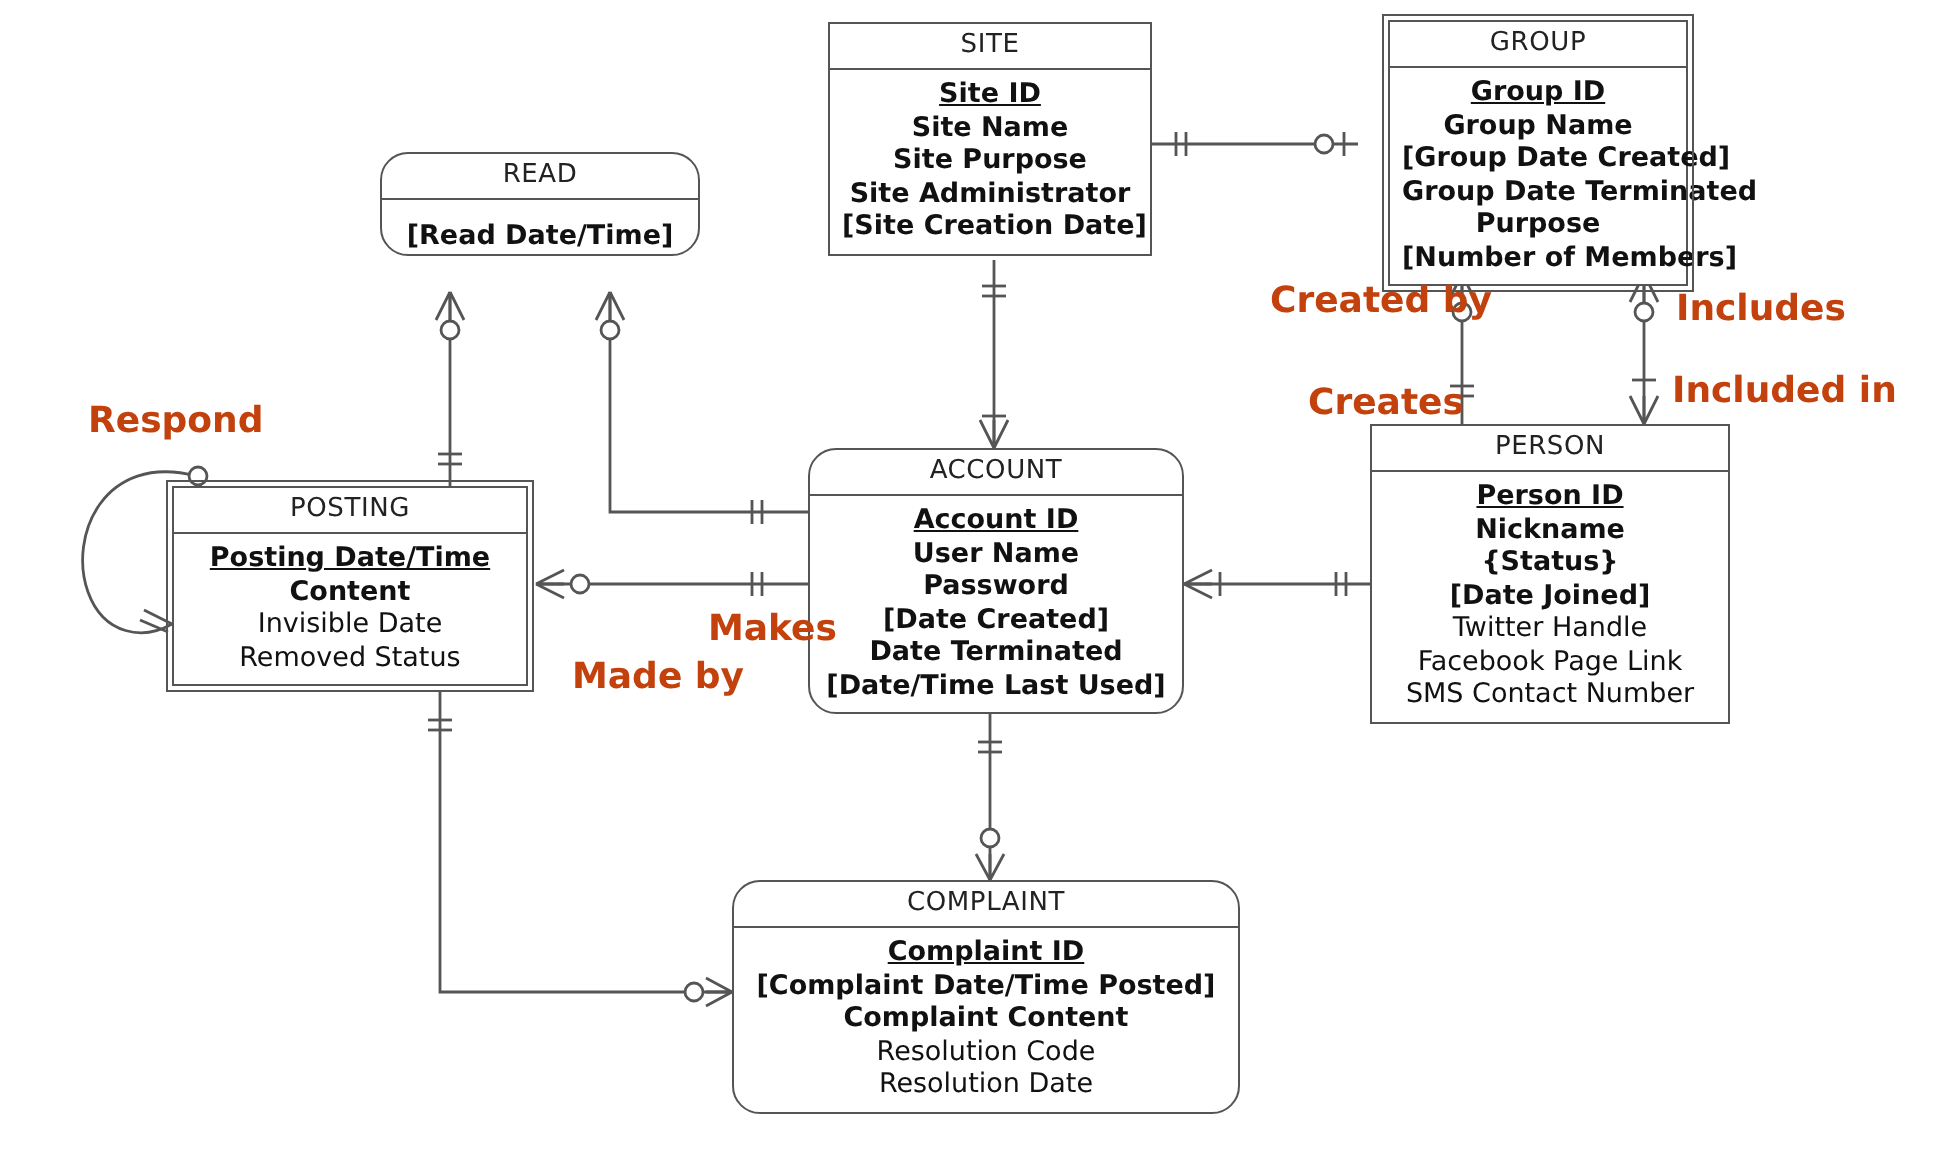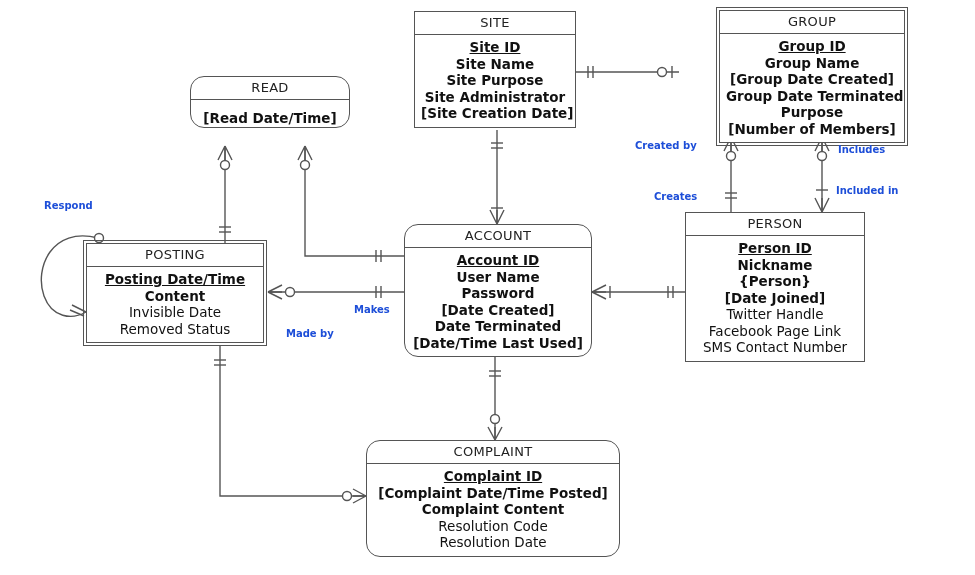--- a/index.html
+++ b/index.html
@@ -43,23 +43,23 @@
   
   .bd-single{border:1px solid #555;}
   
   .bd-double{border:1px solid #555;outline:1px solid #555;outline-offset:2px;}
   
   .bd-round{border:1px solid #555;border-radius:14px;}
   .bd-round .ehdr{border-bottom:1px solid #555;}
 
   .rlabel{
     position:absolute;
-    font-size:10px;
+    font-size:18px;
     font-weight:bold;
-    color:#1d4ed8;
+    color:#c2410c;
     white-space:nowrap;
     z-index:6;
   }
 </style>
 </head>
 <body>
 
 <div id="canvas">
 
   <svg id="wires" viewBox="0 0 975 575" xmlns="http://www.w3.org/2000/svg">
@@ -181,21 +181,21 @@
     <div class="ehdr">SITE</div>
     <div class="ebody">
       <div class="attr pk">Site ID</div>
       <div class="attr b">Site Name</div>
       <div class="attr b">Site Purpose</div>
       <div class="attr b">Site Administrator</div>
       <div class="attr b">[Site Creation Date]</div>
     </div>
   </div>
 
-  <div class="entity bd-double" style="left:719px;top:10px;width:186px;">
+  <div class="entity bd-double" style="left:694px;top:10px;width:150px;">
     <div class="ehdr">GROUP</div>
     <div class="ebody">
       <div class="attr pk">Group ID</div>
       <div class="attr b">Group Name</div>
       <div class="attr b">[Group Date Created]</div>
       <div class="attr b">Group Date Terminated</div>
       <div class="attr b">Purpose</div>
       <div class="attr b">[Number of Members]</div>
     </div>
   </div>
@@ -227,21 +227,21 @@
       <div class="attr b">Date Terminated</div>
       <div class="attr b">[Date/Time Last Used]</div>
     </div>
   </div>
 
   <div class="entity bd-single" style="left:685px;top:212px;width:180px;">
     <div class="ehdr">PERSON</div>
     <div class="ebody">
       <div class="attr pk">Person ID</div>
       <div class="attr b">Nickname</div>
-      <div class="attr b">{Person}</div>
+      <div class="attr b">{Status}</div>
       <div class="attr b">[Date Joined]</div>
       <div class="attr">Twitter Handle</div>
       <div class="attr">Facebook Page Link</div>
       <div class="attr">SMS Contact Number</div>
     </div>
   </div>
 
   <div class="entity bd-round" style="left:366px;top:440px;width:254px;">
     <div class="ehdr">COMPLAINT</div>
     <div class="ebody">

